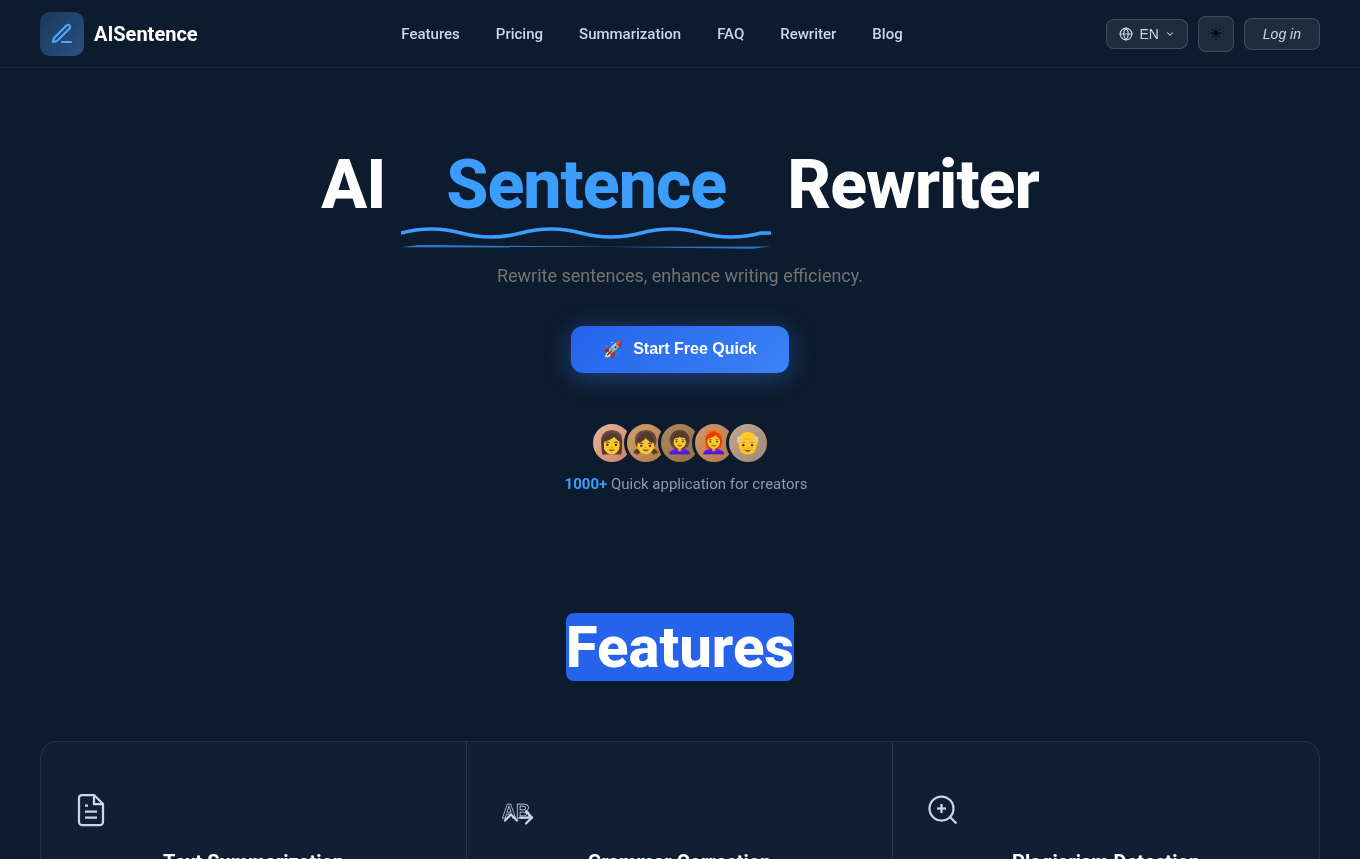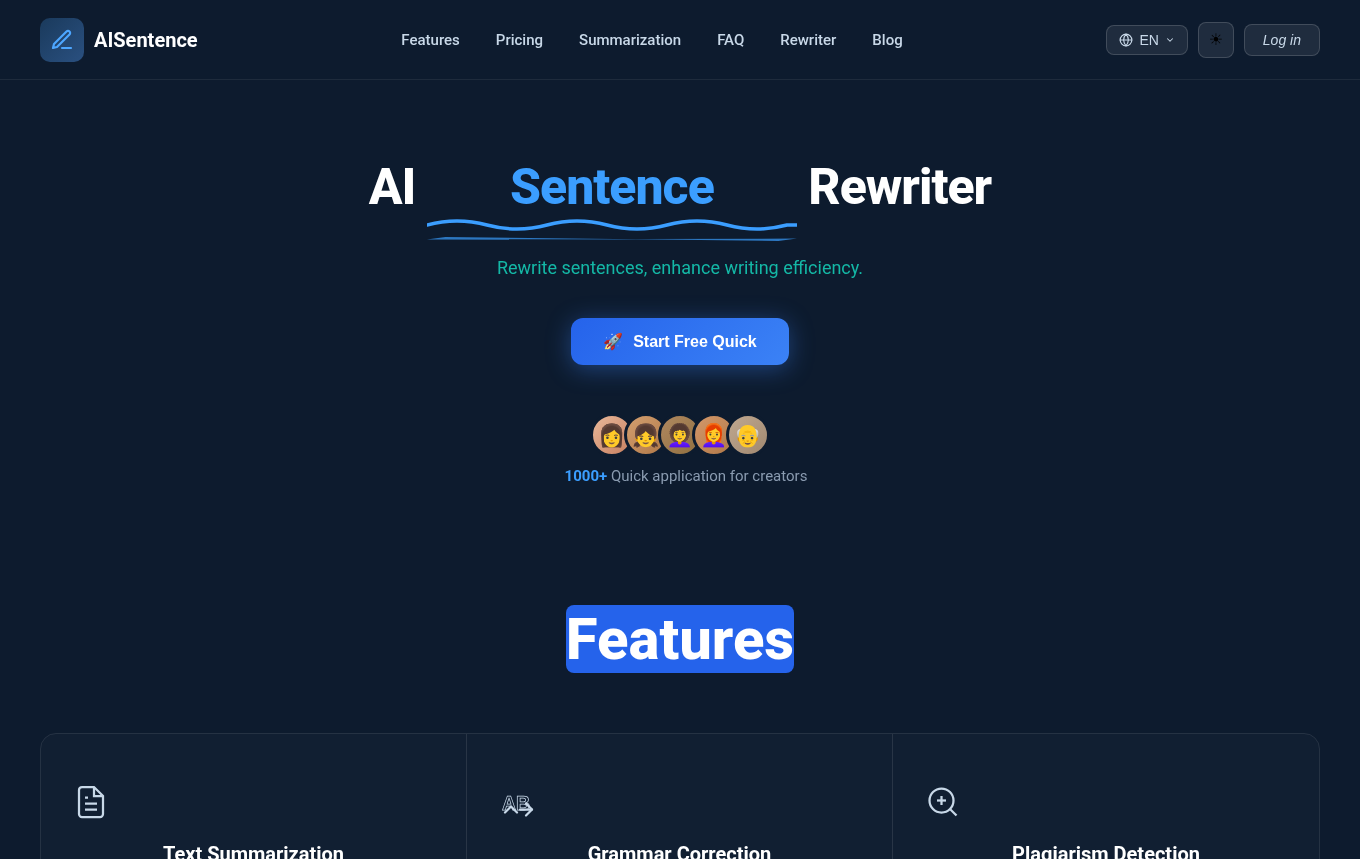--- a/index.html
+++ b/index.html
@@ -11,21 +11,21 @@
       min-height: 859px;
       overflow-x: hidden;
     }
 
     
     nav {
       display: flex;
       align-items: center;
       justify-content: space-between;
       padding: 0 40px;
-      height: 80px;
+      height: 68px;
       background: #0d1b2e;
       border-bottom: 1px solid rgba(255,255,255,0.07);
       position: sticky;
       top: 0;
       z-index: 100;
     }
 
     .nav-logo {
       display: flex;
       align-items: center;
@@ -110,21 +110,21 @@
     }
 
     
     .hero {
       text-align: center;
       padding: 80px 20px 60px;
       position: relative;
     }
 
     .hero-title {
-      font-size: 50px;
+      font-size: 68px;
       font-weight: 800;
       color: #fff;
       line-height: 1.1;
       margin-bottom: 24px;
       letter-spacing: -1px;
       text-align: center;
     }
 
     .hero-title-sentence {
       color: #3b9eff;
@@ -140,21 +140,21 @@
       width: 100%;
       height: 4px;
       background: #3b9eff;
       border-radius: 2px;
       clip-path: polygon(0 60%, 5% 0%, 95% 100%, 100% 40%);
       opacity: 0.7;
     }
 
     .hero-subtitle {
       font-size: 18px;
-      color: #14b8a6;
+      color: #737373;
       margin-bottom: 40px;
       font-weight: 400;
     }
 
     .cta-btn {
       display: inline-flex;
       align-items: center;
       gap: 10px;
       background: linear-gradient(135deg, #2563eb, #3b82f6);
       color: #fff;

